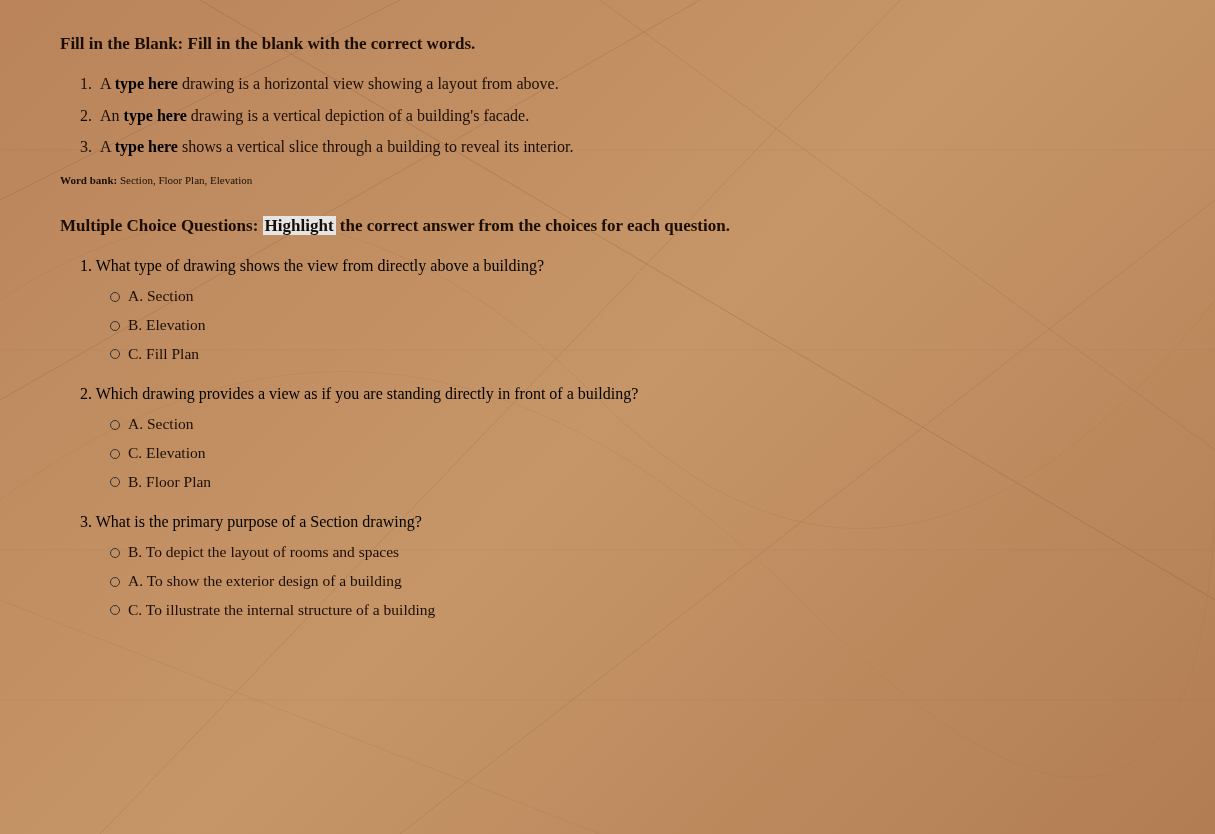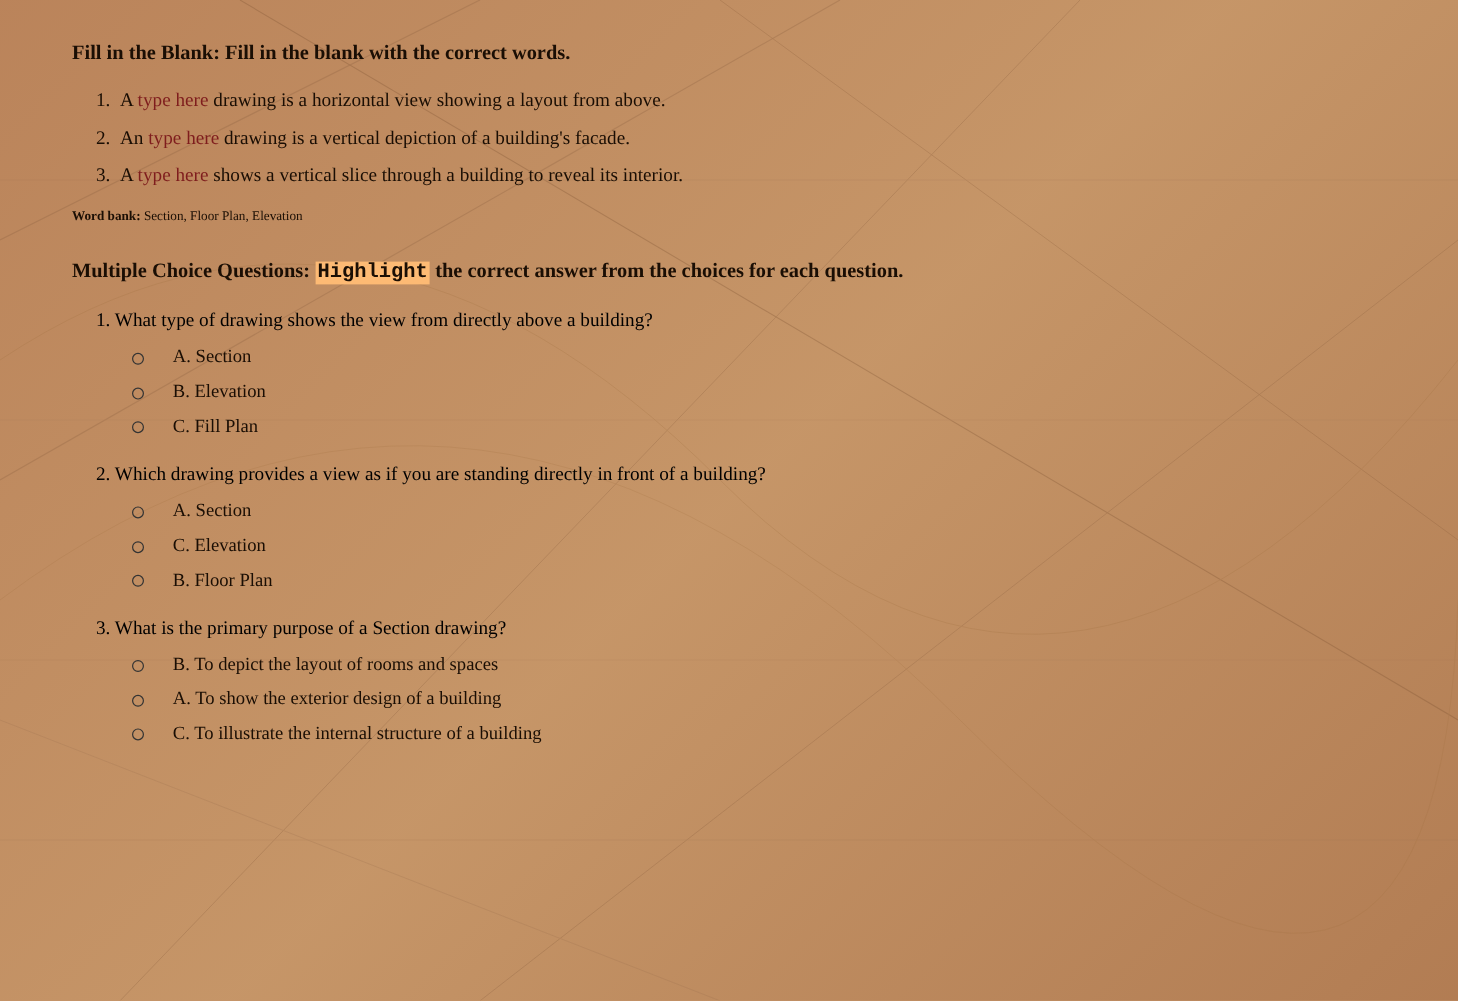--- a/index.html
+++ b/index.html
@@ -69,41 +69,40 @@
       font-size: 16px;
       color: #1a0e04;
     }
 
     .numbered-list li::before {
       margin-right: 6px;
       font-weight: normal;
     }
 
     .type-here {
-      font-weight: normal;
-      color: #7f1d1d;
+      font-weight: bold;
+      color: #000000;
     }
 
     .word-bank {
       font-size: 11px;
       margin-bottom: 22px;
       color: #1a0e04;
     }
 
     .mc-section-title {
       font-weight: bold;
       font-size: 17px;
       margin-bottom: 14px;
       color: #1a0e04;
     }
 
     .highlight {
-      background-color: #fdba74;
+      background-color: #e5e5e5;
       padding: 0 2px;
-      font-family: Liberation Mono, monospace;
     }
 
     .mc-questions {
       list-style: none;
       padding-left: 10px;
     }
 
     .mc-question {
       margin-bottom: 14px;
     }
@@ -119,21 +118,21 @@
       list-style: none;
       padding-left: 40px;
     }
 
     .mc-options li {
       margin-bottom: 4px;
       font-size: 15.5px;
       color: #1a0e04;
       display: flex;
       align-items: center;
-      gap: 24px;
+      gap: 8px;
     }
 
     .radio-circle {
       display: inline-block;
       width: 10px;
       height: 10px;
       border: 1.5px solid #333;
       border-radius: 50%;
       flex-shrink: 0;
     }

